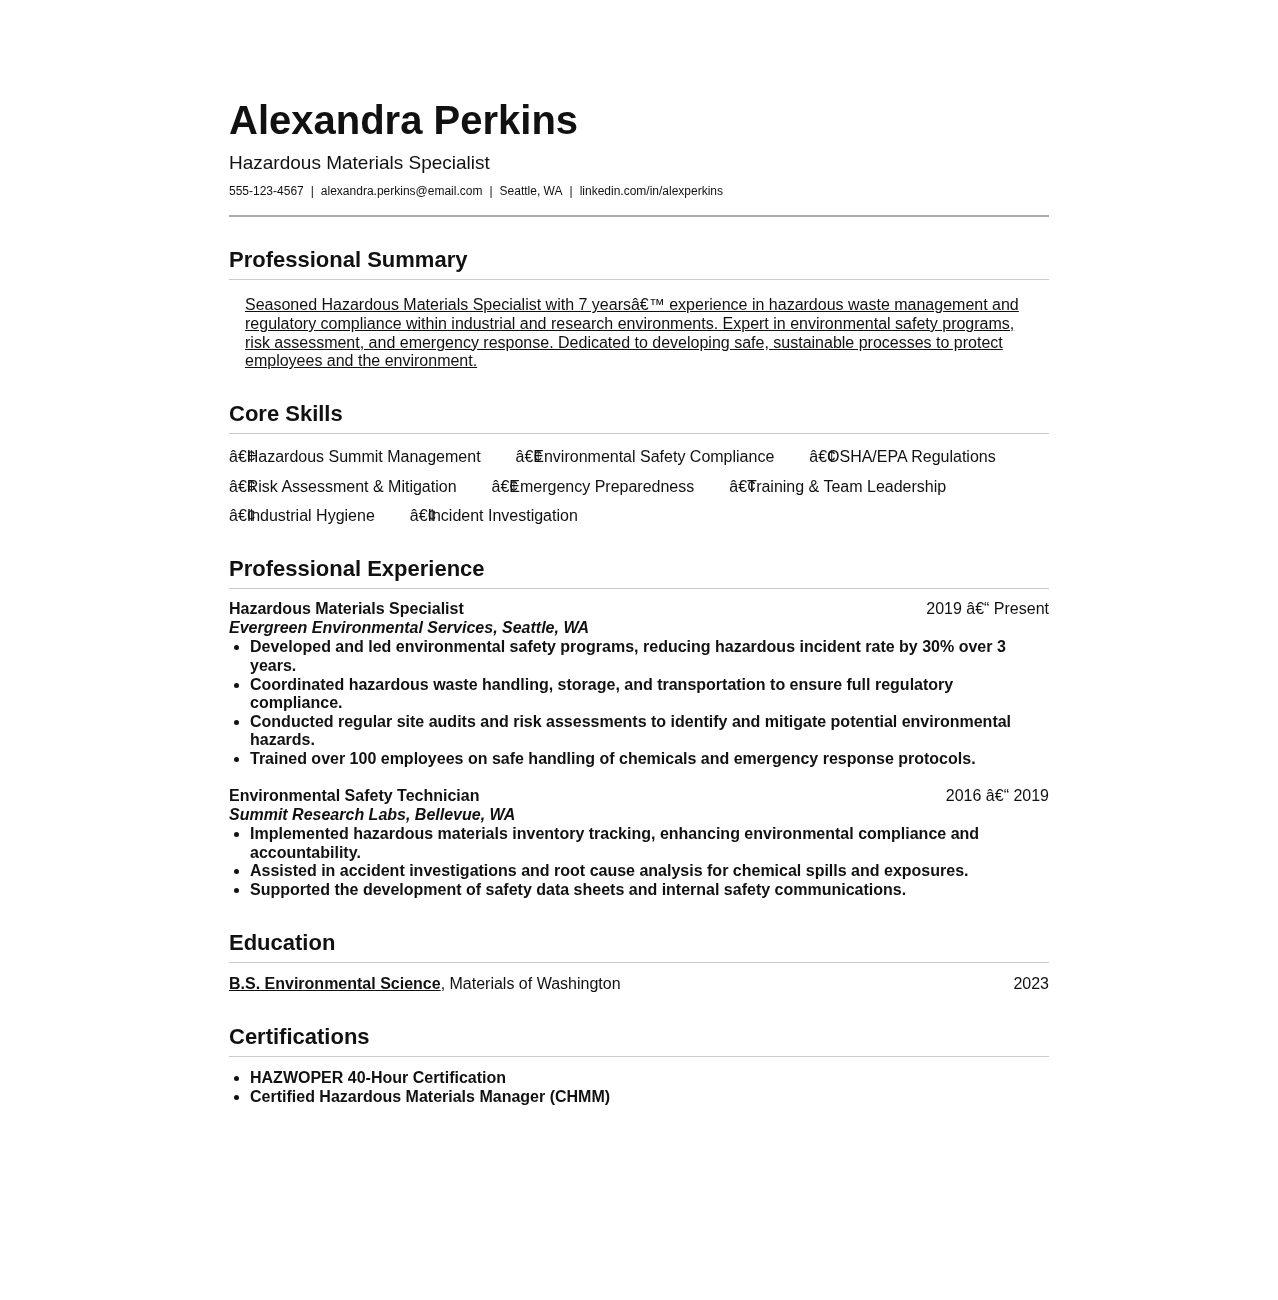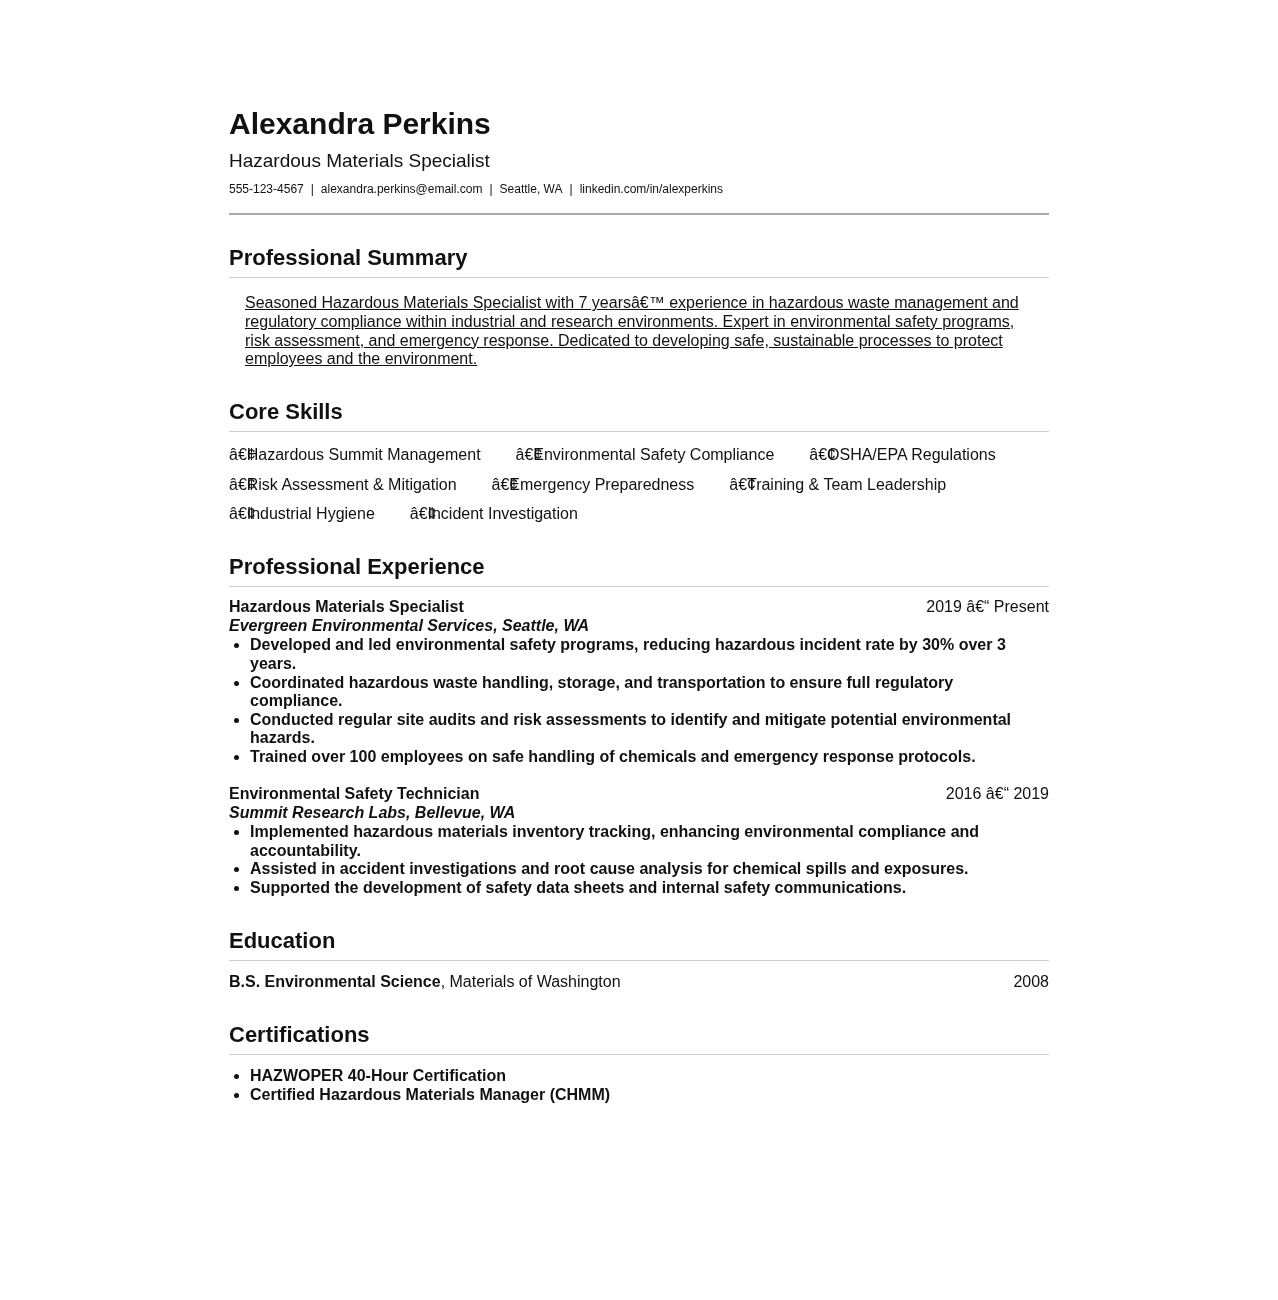--- a/index.html
+++ b/index.html
@@ -6,21 +6,21 @@
   html, body {
     margin: 0; padding: 0;
     background: #ffffff;
     font-family: "Liberation Sans", sans-serif;
     color: #111;
   }
   body { min-height: 1300px; font-size: 16px; line-height: 1.16; }
   .page { width: 820px; margin: 0 auto; padding-top: 90px; }
 
   
-  .name { font-size: 30px; font-weight: bold; margin: 17px 0 10px 0; line-height: 1.1; }
+  .name { font-size: 40px; font-weight: bold; margin: 8px 0 10px 0; line-height: 1.1; }
   .subtitle { font-size: 19px; margin: 0 0 11px 0; }
   .contact { font-size: 12px; padding-bottom: 16px; border-bottom: 2px solid #aaa; }
   .contact .sep { padding: 0 7px; color: #111; }
 
   
   .section { margin-top: 30px; }
   .section-heading {
     font-size: 22px; font-weight: bold; margin: 0;
     padding-bottom: 7px; border-bottom: 1px solid #ccc;
   }
@@ -41,21 +41,21 @@
   .job + .job { margin-top: 19px; }
   .job-head { display: flex; justify-content: space-between; }
   .job-title { font-weight: bold; }
   .job-dates { font-weight: normal; }
   .job-company { font-style: italic; font-weight: bold; }
   ul.blist { margin: 1px 0 0 0; padding-left: 21px; }
   ul.blist li { margin: 0; font-weight: bold; }
 
   
   .edu-row { display: flex; justify-content: space-between; margin-top: 12px; }
-  .edu-degree { font-weight: bold; }
+  .edu-degree { font-weight: bold; text-decoration: underline; }
 
   
   .certs { margin-top: 12px !important; }
 </style>
 </head>
 <body>
 
 <div class="page">
 
   <h1 class="name">Alexandra Perkins</h1>
@@ -113,21 +113,21 @@
         <li>Assisted in accident investigations and root cause analysis for chemical spills and exposures.</li>
         <li>Supported the development of safety data sheets and internal safety communications.</li>
       </ul>
     </div>
   </div>
 
   <div class="section">
     <h2 class="section-heading">Education</h2>
     <div class="edu-row">
       <span><span class="edu-degree">B.S. Environmental Science</span><span>, Materials of Washington</span></span>
-      <span>2008</span>
+      <span>2023</span>
     </div>
   </div>
 
   <div class="section">
     <h2 class="section-heading">Certifications</h2>
     <ul class="blist certs">
       <li>HAZWOPER 40-Hour Certification</li>
       <li>Certified Hazardous Materials Manager (CHMM)</li>
     </ul>
   </div>

